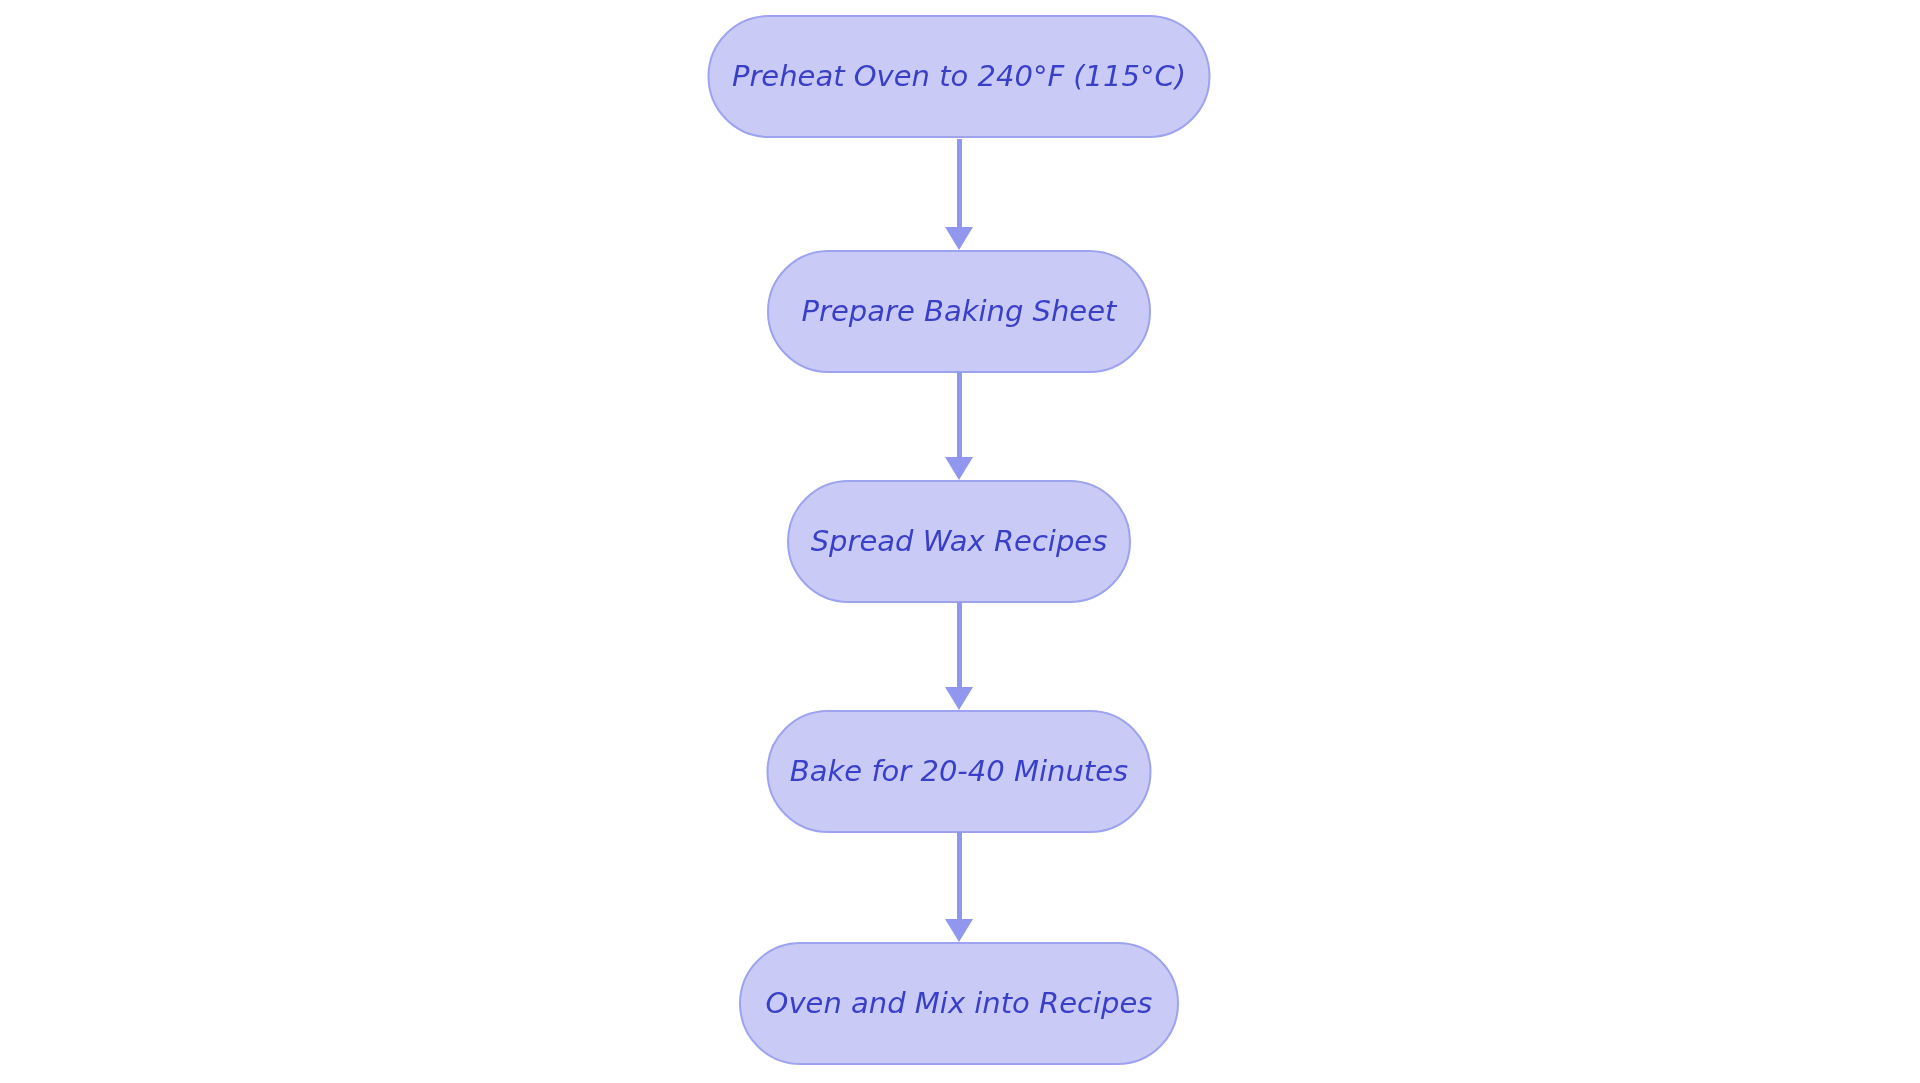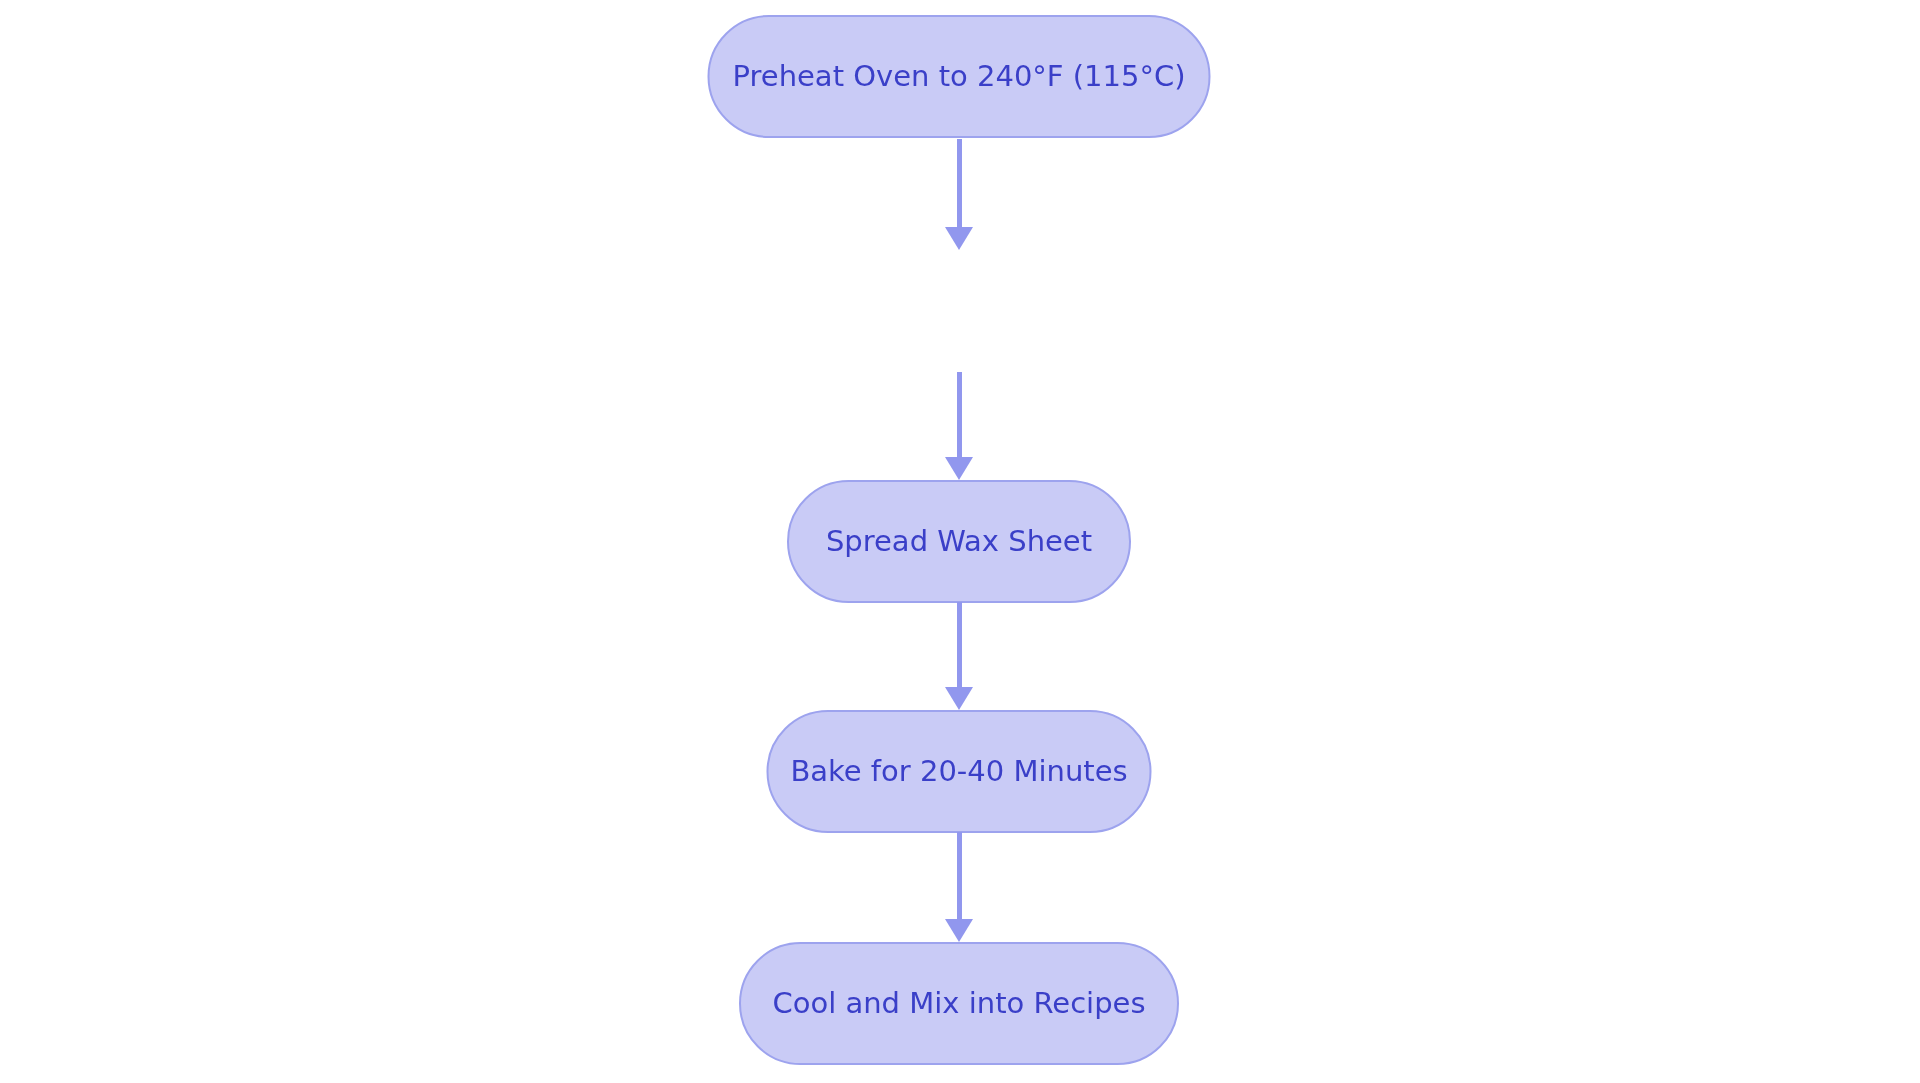--- a/index.html
+++ b/index.html
@@ -15,20 +15,21 @@
     padding: 0;
     background: var(--background);
     font-family: "DejaVu Sans", "Liberation Sans", sans-serif;
   }
   .canvas {
     position: relative;
     width: 1920px;
     height: 1083px;
     background: var(--background);
     overflow: hidden;
+    font-style: italic;
   }
   .flow-node {
     position: absolute;
     left: 959px;
     transform: translateX(-50%);
     height: 123px;
     border-radius: 62px;
     background: var(--node-fill);
     border: 2px solid var(--node-border);
     display: flex;
@@ -78,41 +79,44 @@
 
   <div class="flow-node n1">
     <span>Preheat Oven to 240°F (115°C)</span>
   </div>
 
   <div class="flow-arrow a1">
     <div class="stem"></div>
     <div class="head"></div>
   </div>
 
+  <div class="flow-node n2">
+    <span>Prepare Baking Sheet</span>
+  </div>
 
   <div class="flow-arrow a2">
     <div class="stem"></div>
     <div class="head"></div>
   </div>
 
   <div class="flow-node n3">
-    <span>Spread Wax Sheet</span>
+    <span>Spread Wax Recipes</span>
   </div>
 
   <div class="flow-arrow a3">
     <div class="stem"></div>
     <div class="head"></div>
   </div>
 
   <div class="flow-node n4">
     <span>Bake for 20-40 Minutes</span>
   </div>
 
   <div class="flow-arrow a4">
     <div class="stem"></div>
     <div class="head"></div>
   </div>
 
   <div class="flow-node n5">
-    <span>Cool and Mix into Recipes</span>
+    <span>Oven and Mix into Recipes</span>
   </div>
 
 </div>
 
 </body></html>

